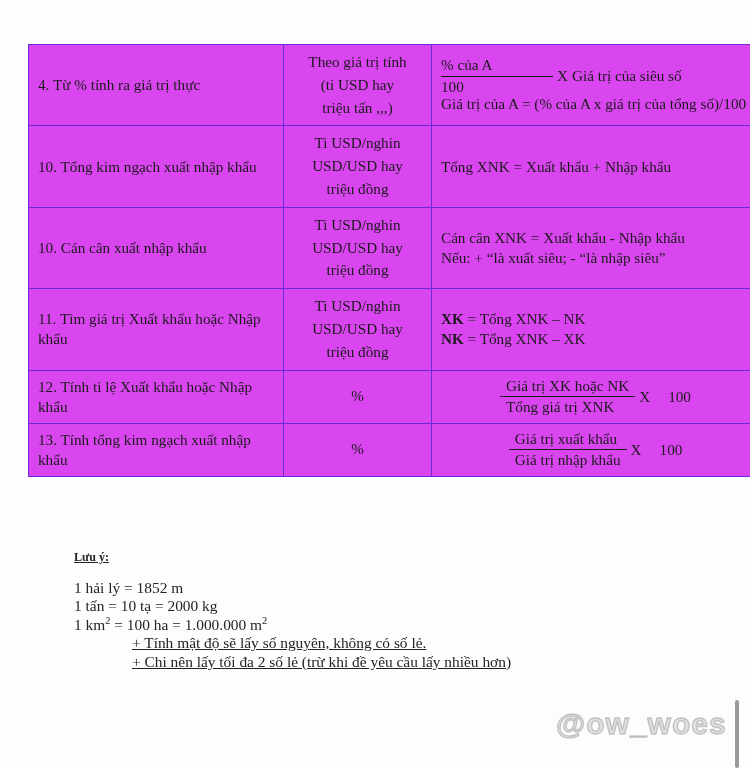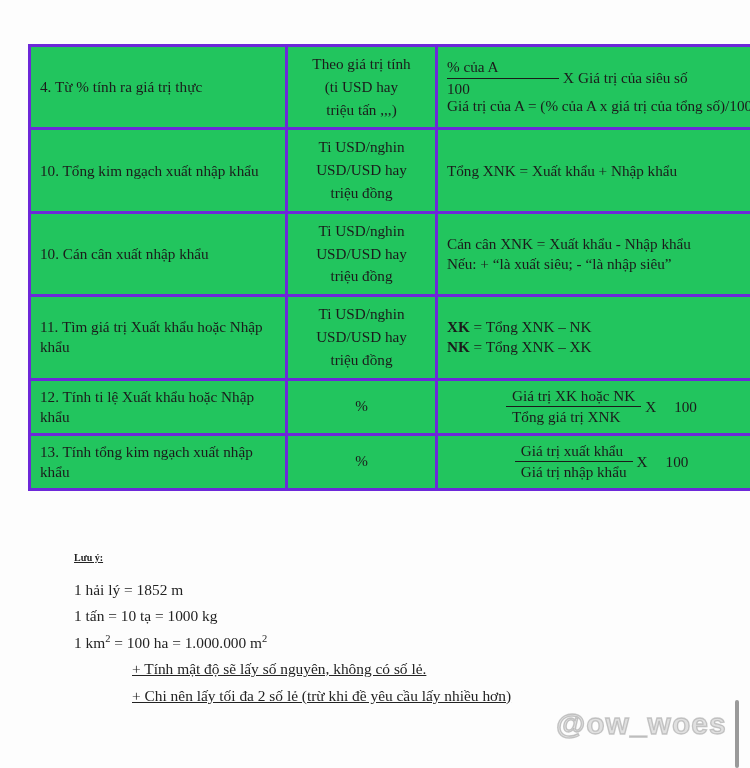--- a/index.html
+++ b/index.html
@@ -29,24 +29,24 @@
     position: absolute;
     left: 28px;
     top: 44px;
     width: 674px;
     border-collapse: collapse;
     table-layout: fixed;
     font-size: 15.2px;
     line-height: 1.32;
   }
   #formula-table td {
-    border: 3px solid #6d28d9;
+    border: 1px solid #6d28d9;
     padding: 6px 9px;
     vertical-align: middle;
-    background: #22c55e;
+    background: #d946ef;
   }
   .col-name  { width: 236px; }
   .col-unit  { width: 129px; text-align: center; line-height: 1.5; }
   .col-form  { width: 309px; }
 
   .cell-name { padding-left: 10px; }
 
   
   .unit-line { display: block; white-space: nowrap; }
 
@@ -102,27 +102,27 @@
     left: 74px;
     top: 548px;
     width: 640px;
     font-size: 15.4px;
     line-height: 1.0;
     color: #232323;
   }
   #notes-title {
     font-weight: bold;
     text-decoration: underline;
-    font-size: 10px;
+    font-size: 12px;
     display: inline-block;
-    margin-bottom: 8px;
+    margin-bottom: 14px;
   }
   .note-line {
     display: block;
-    margin-top: 11px;
+    margin-top: 3px;
     white-space: nowrap;
   }
   .note-indent { padding-left: 58px; text-decoration: underline; }
   .note-final  { padding-left: 158px; margin-top: 22px; }
   sup { font-size: 0.68em; vertical-align: super; line-height: 0; }
 
   
   #watermark {
     position: absolute;
     left: 556px;
@@ -262,21 +262,21 @@
         </td>
       </tr>
 
     </tbody>
   </table>
 
   <div id="notes">
     <span id="notes-title">Lưu ý:</span>
 
     <span class="note-line">1 hải lý = 1852 m</span>
-    <span class="note-line">1 tấn = 10 tạ = 1000 kg</span>
+    <span class="note-line">1 tấn = 10 tạ = 2000 kg</span>
     <span class="note-line"><span>1 km</span><sup>2</sup><span> = 100 ha = 1.000.000 m</span><sup>2</sup></span>
 
     <span class="note-line note-indent">+ Tính mật độ sẽ lấy số nguyên, không có số lẻ.</span>
     <span class="note-line note-indent">+ Chi nên lấy tối đa 2 số lẻ (trừ khi đề yêu cầu lấy nhiều hơn)</span>
 
   </div>
 
   <div id="watermark">@ow_woes</div>
 
   <div id="scroll-indicator"></div>

